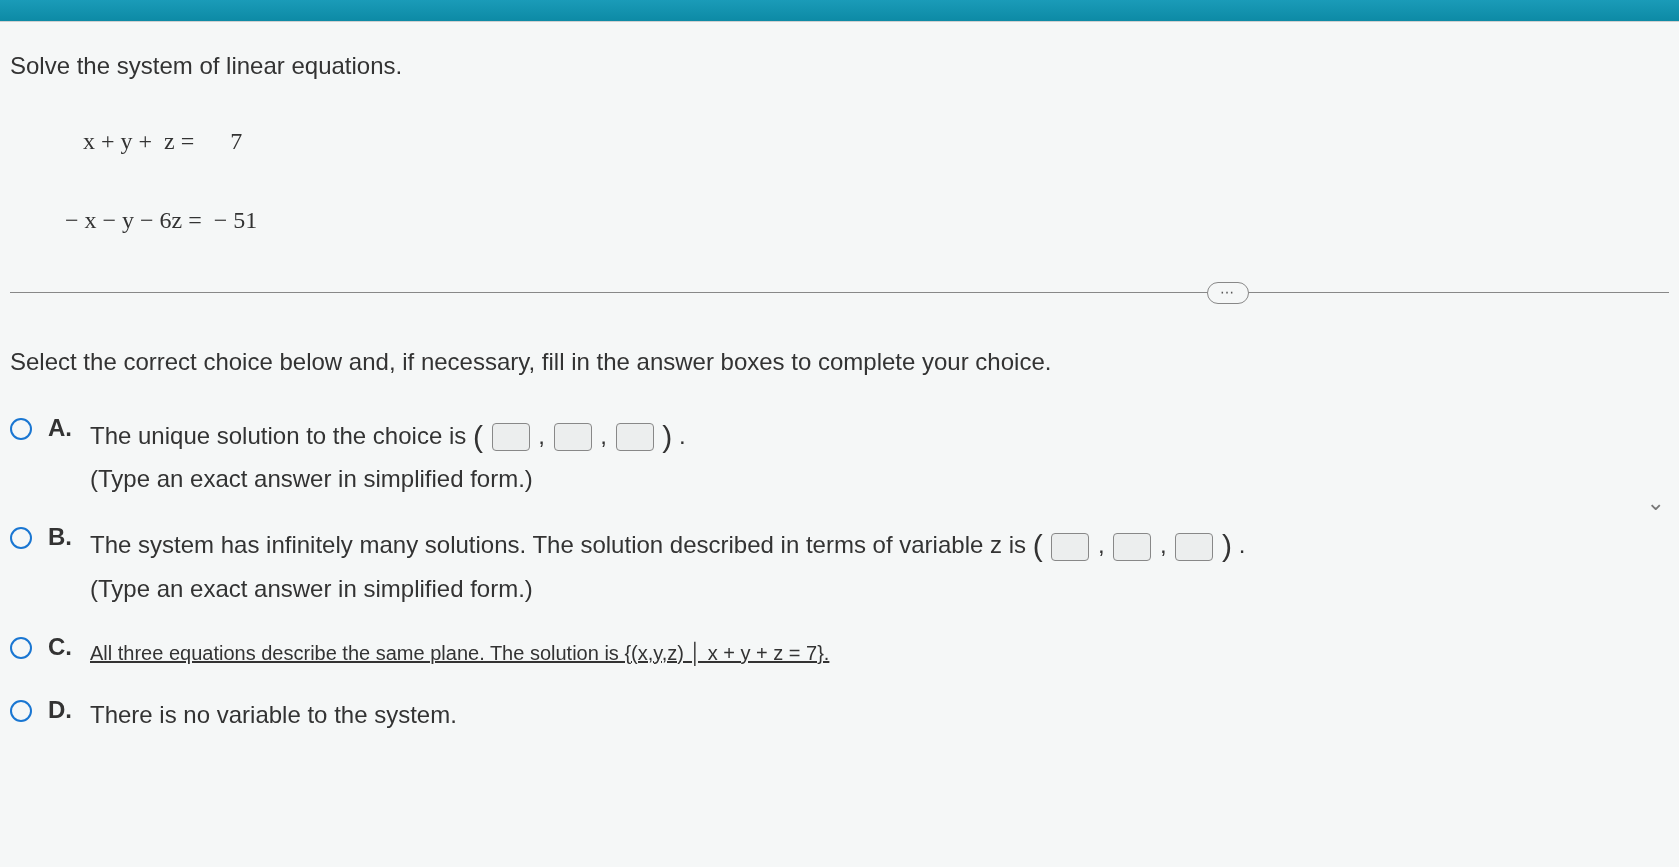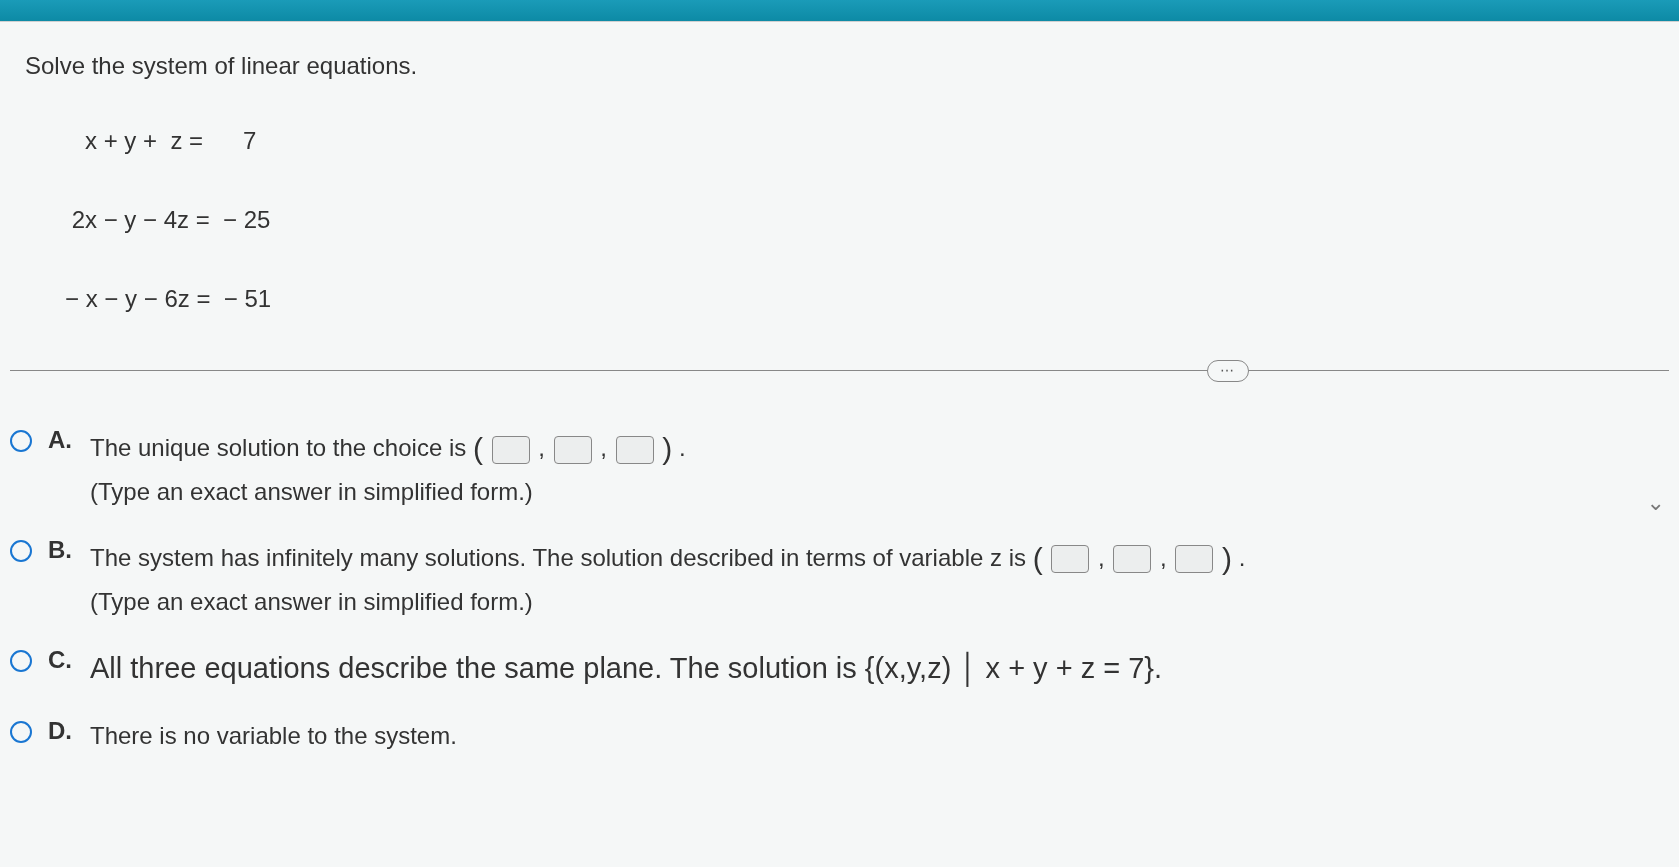--- a/index.html
+++ b/index.html
@@ -16,30 +16,30 @@
       background: linear-gradient(to bottom, #1a9bb8, #0d8aa5);
       border-bottom: 1px solid #d0d0d0;
     }
     .content {
       padding: 30px 10px 0 10px;
     }
     .question-text {
       font-size: 24px;
       color: #333;
       margin-bottom: 30px;
-      margin-left: 15px;
+      margin-left: 0;
     }
     .equation-block {
       margin-left: 55px;
       margin-bottom: 40px;
       font-size: 24px;
       line-height: 1.45;
       color: #333;
     }
-    .eq-row { white-space: pre; font-family: Liberation Sans, sans-serif; margin-top: 44px; }
+    .eq-row { white-space: pre; font-family: Liberation Serif, serif; margin-top: 44px; }
     .divider-wrap {
       position: relative;
       height: 30px;
       margin-bottom: 40px;
     }
     .divider-line {
       position: absolute;
       top: 14px;
       left: 0;
       right: 0;
@@ -102,49 +102,49 @@
       vertical-align: middle;
       margin: 0 2px;
       padding: 0 4px;
       font-size: 20px;
       text-align: center;
     }
     .paren-group {
       font-size: 30px;
       vertical-align: middle;
     }
-    .math-set { font-size: 29px; }
+    .math-set { font-size: 20px; text-decoration: underline; }
     .right-chevron {
       position: absolute;
       right: 14px;
       top: 490px;
       color: #777;
       font-size: 22px;
     }
   </style>
 </head>
 <body>
 
 <div class="top-bar"></div>
 
 <div class="content">
 
   <div class="question-text">Solve the system of linear equations.</div>
 
   <div class="equation-block">
     <div class="eq-row">   x + y +  z =      7</div>
-    <div class="eq-row"> 2x − y − 4z =  − 25</div>
     <div class="eq-row">− x − y − 6z =  − 51</div>
   </div>
 
   <div class="divider-wrap">
     <div class="divider-line"></div>
     <div class="divider-pill">⋯</div>
   </div>
 
+  <div class="instruction-text">Select the correct choice below and, if necessary, fill in the answer boxes to complete your choice.</div>
 
   <div class="choice-row">
     <div class="radio"></div>
     <div class="choice-letter">A.</div>
     <div class="choice-body">
       <span>The unique solution to the choice is </span>
       <span class="paren-group">(</span>
       <input class="answer-input" style="">
       <span>,</span>
       <input class="answer-input" style="">

